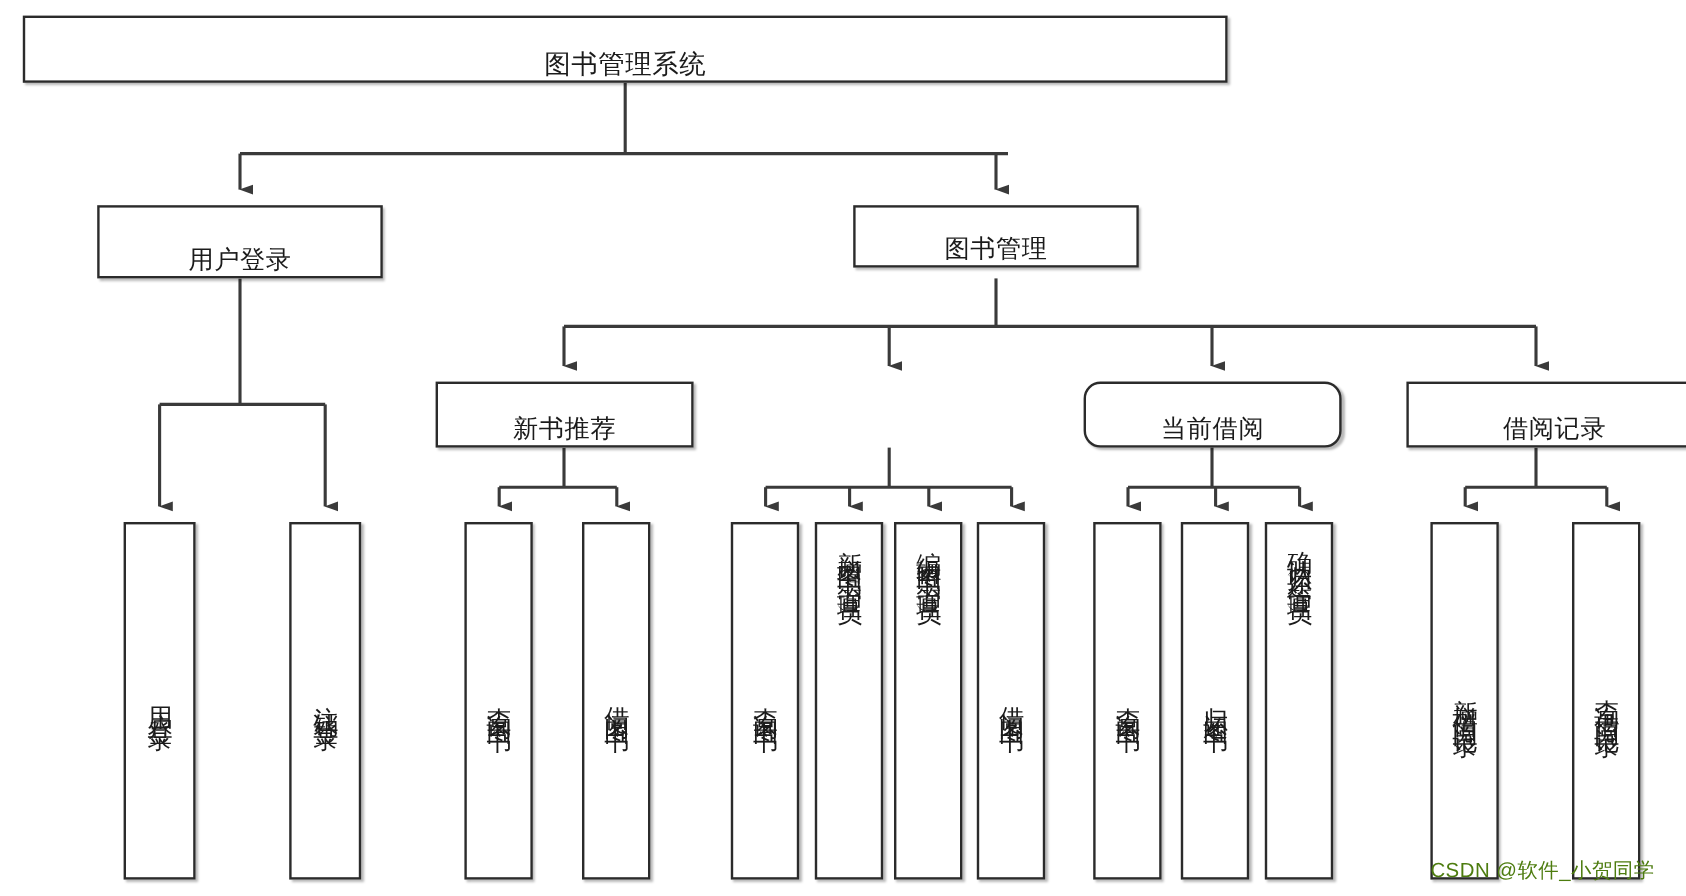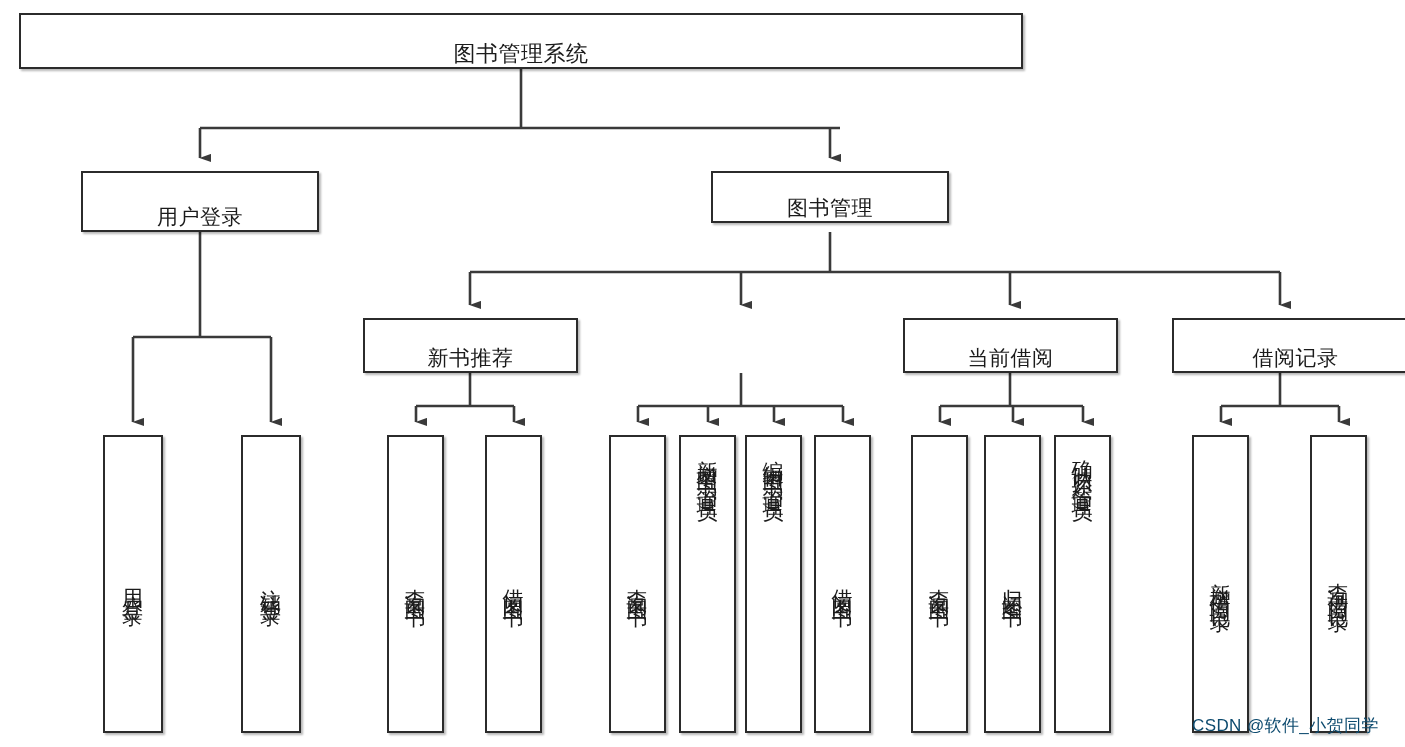--- a/index.html
+++ b/index.html
@@ -133,21 +133,21 @@
   <div class="node horiz" style="left: 81px; top: 171px; width: 238px; height: 61px;">
     <span class="label">用户登录</span>
   </div>
   <div class="node horiz" style="left: 711px; top: 171px; width: 238px; height: 52px;">
     <span class="label">图书管理</span>
   </div>
 
   <div class="node horiz" style="left: 363px; top: 318px; width: 215px; height: 55px;">
     <span class="label">新书推荐</span>
   </div>
-  <div class="node horiz" style="left: 903px; top: 318px; width: 215px; height: 55px;">
+  <div class="node horiz" style="left: 903px; top: 318px; width: 215px; height: 55px; border-radius: 14px;">
     <span class="label">当前借阅</span>
   </div>
   <div class="node horiz" style="left: 1172px; top: 318px; width: 247px; height: 55px;">
     <span class="label">借阅记录</span>
   </div>
 
   <div class="node vert center" style="left: 103px; top: 435px; width: 60px; height: 298px;">
     <span class="label">用户登录</span>
   </div>
   <div class="node vert center" style="left: 241px; top: 435px; width: 60px; height: 298px;">
@@ -184,14 +184,14 @@
     <span class="label">确认归还（管理员）</span>
   </div>
 
   <div class="node vert center" style="left: 1192px; top: 435px; width: 57px; height: 298px;">
     <span class="label">新增借阅记录</span>
   </div>
   <div class="node vert center" style="left: 1310px; top: 435px; width: 57px; height: 298px;">
     <span class="label">查询借阅记录</span>
   </div>
 
-  <div class="watermark" style="left: 1192px; top: 714px; color: #0c4a6e;">CSDN @软件_小贺同学</div>
+  <div class="watermark" style="left: 1192px; top: 714px; color: #4d7c0f;">CSDN @软件_小贺同学</div>
 </div>
 
 </body></html>

